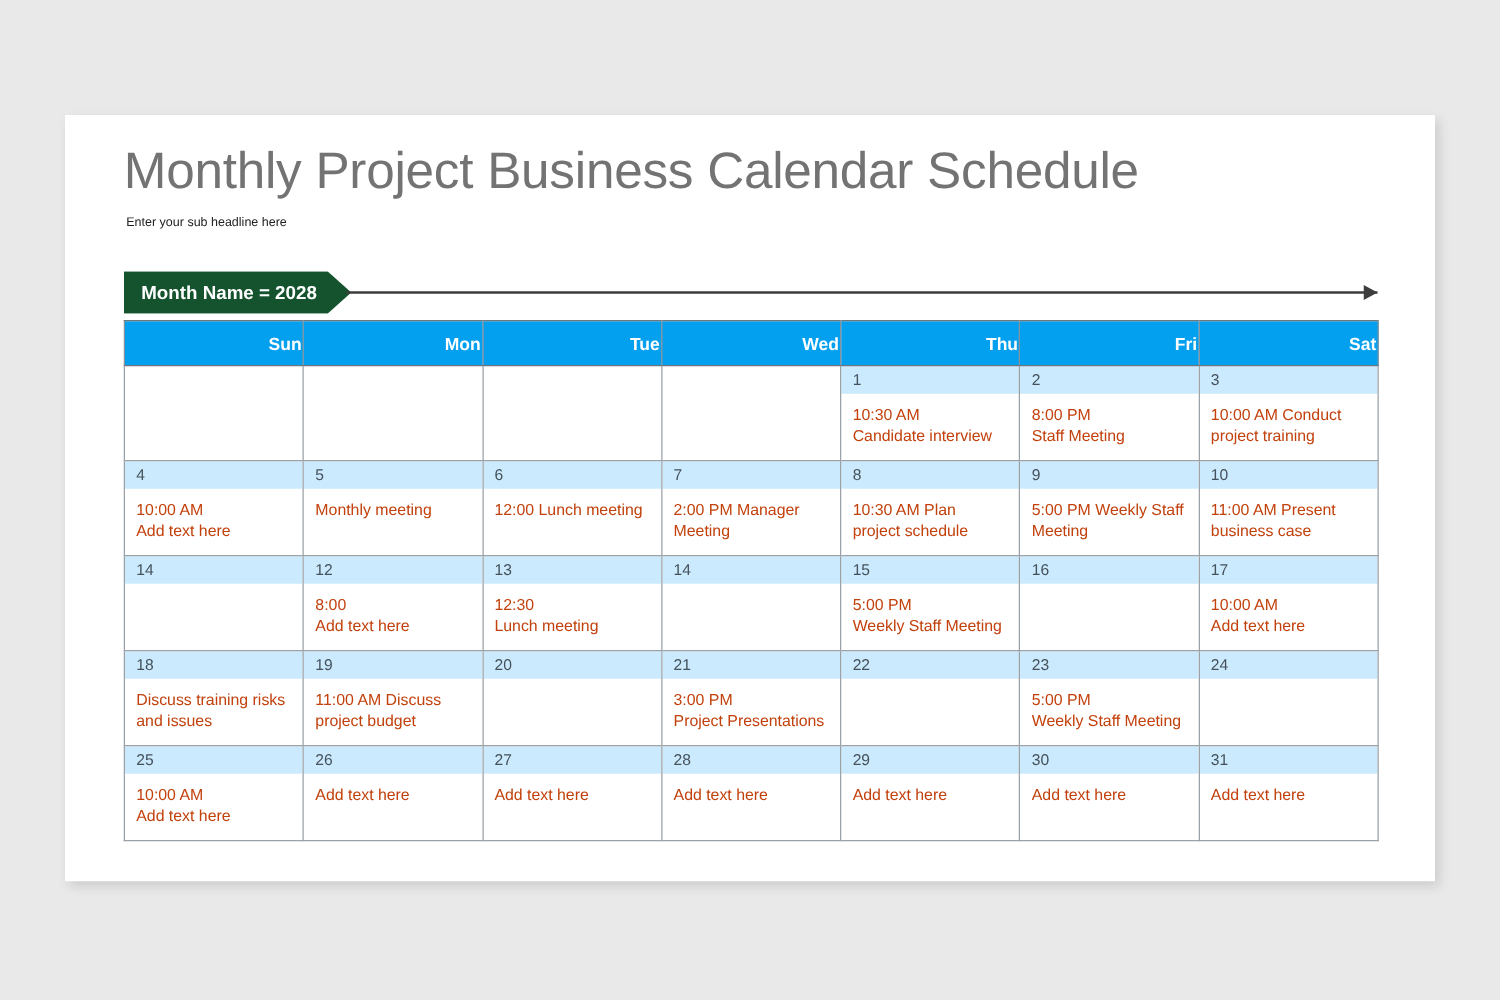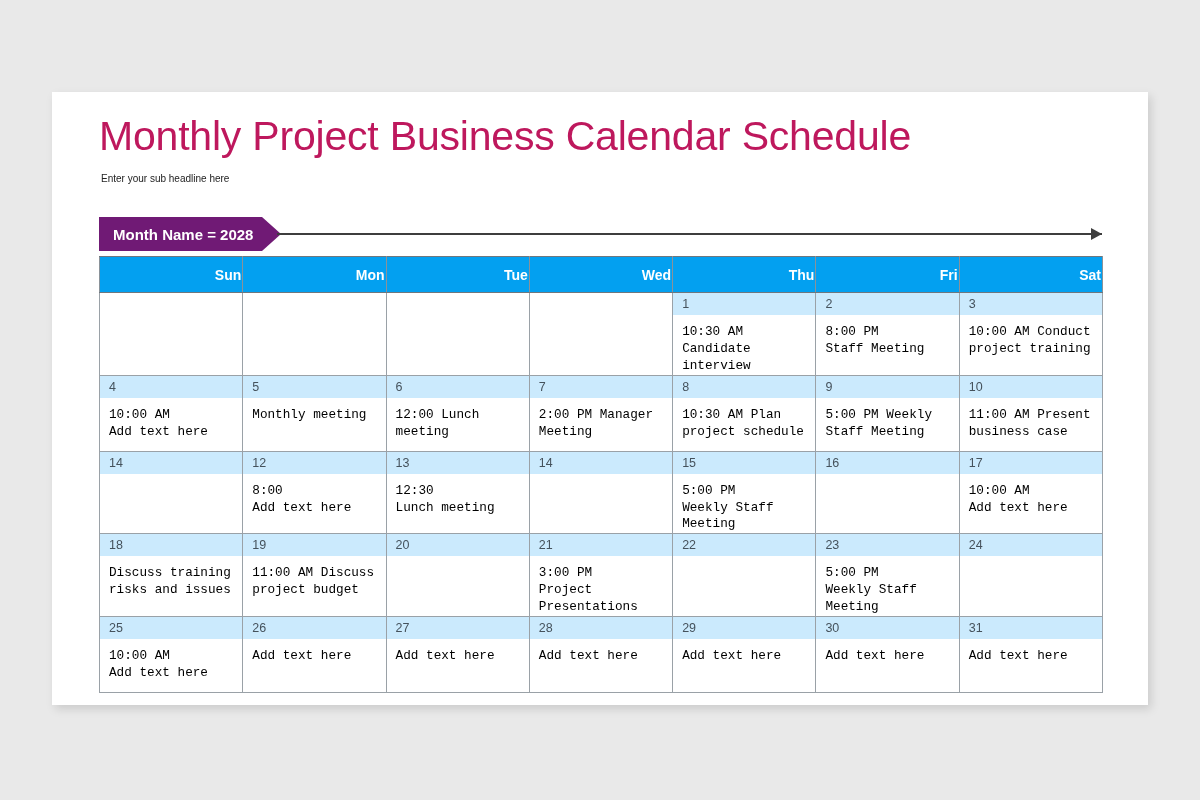--- a/index.html
+++ b/index.html
@@ -28,21 +28,21 @@
 
   #title-block {
     position: absolute;
     left: 47px;
     top: 22px;
     width: 1000px;
   }
   #slide-title {
     font-size: 41px;
     font-weight: normal;
-    color: #be185d;
+    color: #737373;
     letter-spacing: -0.2px;
     line-height: 1.1;
     margin: 0;
     white-space: nowrap;
   }
   #slide-subtitle {
     font-size: 10px;
     color: #222222;
     margin: 14px 0 0 2px;
   }
@@ -54,21 +54,21 @@
     top: 125px;
     width: 1003px;
     height: 34px;
   }
   #month-banner {
     position: absolute;
     left: 0;
     top: 0;
     height: 34px;
     width: 182px;
-    background: #701a75;
+    background: #14532d;
     color: #ffffff;
     font-size: 15px;
     font-weight: bold;
     display: flex;
     align-items: center;
     padding-left: 14px;
     box-sizing: border-box;
     clip-path: polygon(0 0, 163px 0, 182px 50%, 163px 100%, 0 100%);
   }
   #month-arrow-line {
@@ -129,23 +129,22 @@
     background: #cbeafd;
     box-sizing: border-box;
   }
   .date-band.blank {
     background: #ffffff;
   }
   .cell-body {
     padding: 9px 10px 0 9px;
     font-size: 12.7px;
     line-height: 1.33;
-    color: #000000;
+    color: #c2410c;
     white-space: pre-line;
-    font-family: Liberation Mono, monospace;
   }
 </style>
 </head>
 <body>
 
 <div id="slide-card">
 
   <div id="title-block">
     <h1 id="slide-title">Monthly Project Business Calendar Schedule</h1>
     <div id="slide-subtitle">Enter your sub headline here</div>

